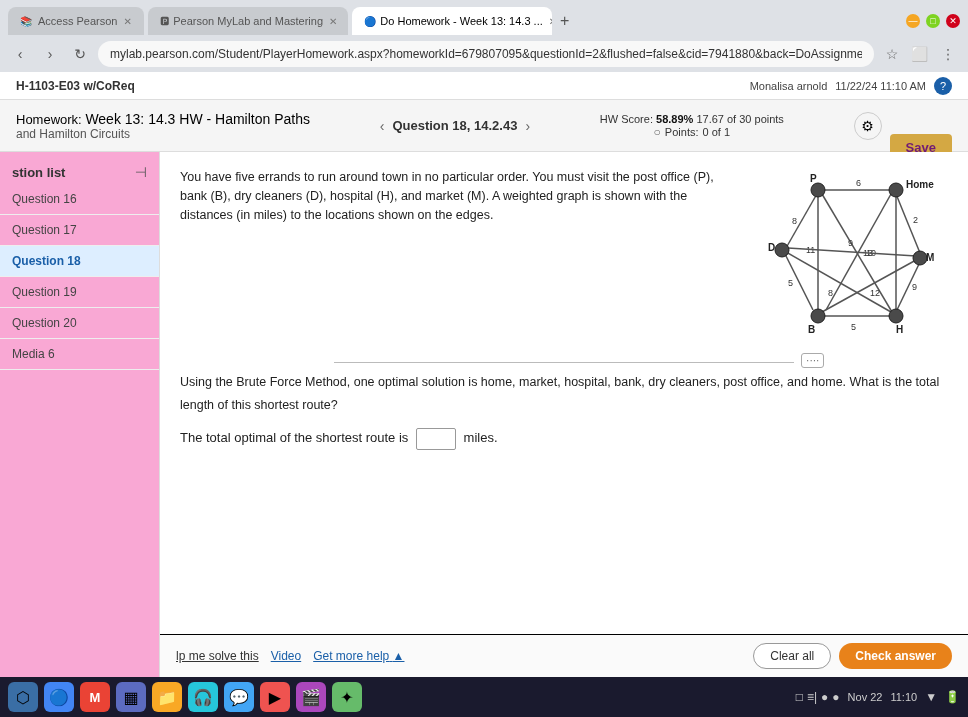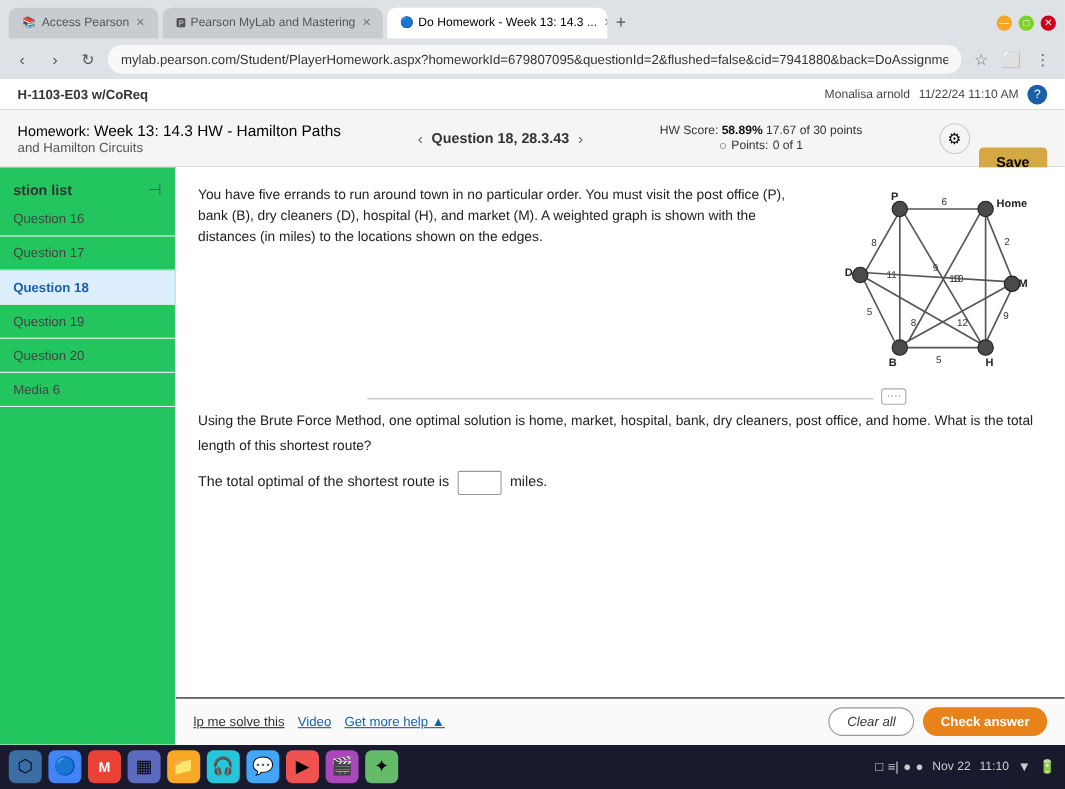--- a/index.html
+++ b/index.html
@@ -33,27 +33,27 @@
     .header-right { display: flex; align-items: center; gap: 8px; font-size: 11px; color: #444; }
 
     
     .main-header { background: #f5f5f5; border-bottom: 1px solid #ddd; padding: 6px 16px; display: flex; align-items: center; justify-content: space-between; height: 52px; }
     .nav-question { display: flex; align-items: center; gap: 8px; font-size: 13px; font-weight: 600; color: #333; }
     .nav-arrow { cursor: pointer; color: #666; font-size: 14px; background: none; border: none; }
     .score-section { text-align: center; font-size: 11px; color: #333; }
     .score-bold { font-weight: 700; color: #111; text-align: center; }
     .header-actions { display: flex; align-items: center; gap: 8px; }
     .settings-btn { background: none; border: 1px solid #ccc; border-radius: 50%; width: 28px; height: 28px; font-size: 14px; cursor: pointer; display: flex; align-items: center; justify-content: center; }
-    .save-btn { background: #d4a843; color: #000000; border: none; border-radius: 4px; padding: 6px 16px; font-size: 13px; font-weight: 600; cursor: pointer; margin-top: 44px; }
+    .save-btn { background: #d4a843; color: #701a75; border: none; border-radius: 4px; padding: 6px 16px; font-size: 13px; font-weight: 600; cursor: pointer; margin-top: 44px; }
 
     
     .body-layout { display: flex; flex: 1; overflow: hidden; }
 
     
-    .sidebar { width: 160px; background: #22c55e; border-right: 1px solid #ddd; padding: 8px 0; overflow-y: auto; }
+    .sidebar { width: 160px; background: #f9a8d4; border-right: 1px solid #ddd; padding: 8px 0; overflow-y: auto; }
     .sidebar-header { display: flex; align-items: center; justify-content: space-between; padding: 4px 12px; font-size: 13px; font-weight: 600; color: #333; }
     .collapse-btn { background: none; border: none; font-size: 14px; cursor: pointer; color: #555; }
     .sidebar-item { padding: 8px 12px; font-size: 12px; color: #444; cursor: pointer; border-bottom: 1px solid #eee; }
     .sidebar-item.active { background: #ddeeff; color: #1a5fa8; font-weight: 600; }
 
     
     .main-content { flex: 1; padding: 16px 20px; overflow-y: auto; background: #fff; }
     .problem-area { display: flex; gap: 26px; margin-bottom: 16px; }
     .problem-text { flex: 1; font-size: 12.5px; color: #222; line-height: 1.5; }
 
@@ -62,21 +62,21 @@
 
     
     .answer-section { font-size: 13px; color: #222; line-height: 1.8; margin-top: 8px; }
     .answer-input { width: 40px; height: 20px; border: 1px solid #999; border-radius: 2px; text-align: center; font-size: 12px; display: inline-block; margin: 0 4px; }
 
     
     .content-footer { display: flex; align-items: center; justify-content: space-between; padding: 8px 16px; border-top: 1px solid #000000; background: #fafafa; }
     .footer-links { display: flex; align-items: center; gap: 12px; font-size: 12px; color: #555; }
     .footer-link { color: #1a5fa8; text-decoration: underline; cursor: pointer; font-size: 12px; }
     .footer-actions { display: flex; gap: 8px; }
-    .clear-btn { background: #fff; border: 1px solid #999; border-radius: 14px; padding: 5px 16px; font-size: 12px; cursor: pointer; color: #333; font-style: italic; }
+    .clear-btn { background: #fff; border: 1px solid #999; border-radius: 14px; padding: 5px 16px; font-size: 12px; cursor: pointer; color: #333; }
     .check-btn { background: #e8821a; color: #fff; border: none; border-radius: 14px; padding: 5px 16px; font-size: 12px; cursor: pointer; font-weight: 600; }
 
     
     .taskbar { position: fixed; bottom: 0; width: 968px; height: 40px; background: #1a1a2e; display: flex; align-items: center; padding: 0 8px; gap: 6px; }
     .taskbar-icon { width: 30px; height: 30px; border-radius: 6px; display: flex; align-items: center; justify-content: center; font-size: 16px; cursor: pointer; }
     .taskbar-icon.blue { background: #4285f4; }
     .taskbar-icon.green { background: #34a853; }
     .taskbar-info { margin-left: auto; display: flex; align-items: center; gap: 8px; color: #ccc; font-size: 11px; }
 
     .solve-text { font-size: 12px; color: #333; }
@@ -138,21 +138,21 @@
   <div class="main-header">
     <div>
       <div>
         <span style="font-size:13px;">Homework:</span>
         <span style="font-size:14px;font-weight:400;">Week 13: 14.3 HW - Hamilton Paths</span>
       </div>
       <div style="font-size:12px;color:#555;">and Hamilton Circuits</div>
     </div>
     <div class="nav-question">
       <button class="nav-arrow">‹</button>
-      <span class="question-nav-text">Question 18, 28.3.43</span>
+      <span class="question-nav-text">Question 18, 14.2.43</span>
       <button class="nav-arrow">›</button>
     </div>
     <div class="score-section">
       <div>
         <span>HW Score:</span>
         <span class="score-bold">58.89%</span>
         <span>17.67 of 30 points</span>
       </div>
       <div style="display:flex;align-items:center;gap:4px;justify-content:center;">
         <span style="color:#666;font-size:12px;">○</span>

